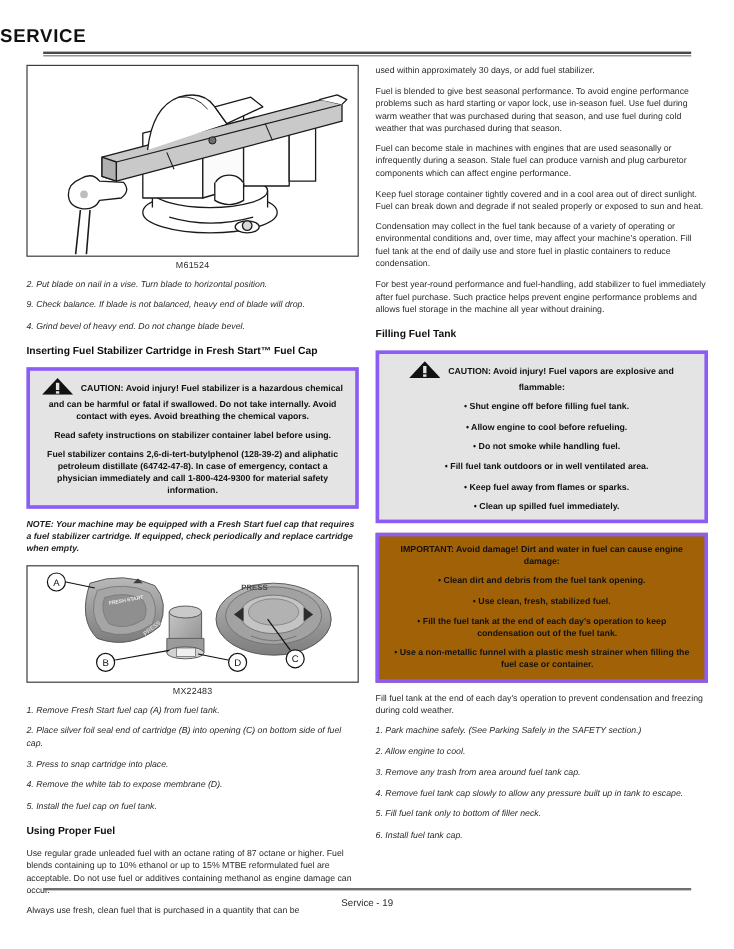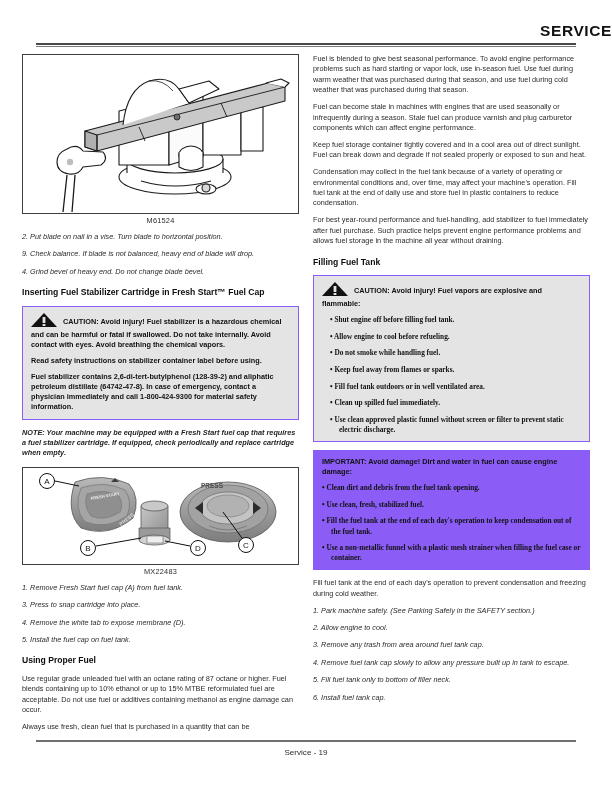--- a/index.html
+++ b/index.html
@@ -18,21 +18,21 @@
   .page {
     position: absolute;
     inset: 0;
   }
 
   
   .page-header {
     position: absolute;
     left: 0; right: 0;
     top: 22px;
-    text-align: right;
+    text-align: left;
   }
   .page-header .title {
     font-size: 15.5px;
     font-weight: bold;
     letter-spacing: 0.6px;
     color: #111;
   }
   .header-rule {
     position: absolute;
     left: 36px; right: 36px;
@@ -102,41 +102,41 @@
     font-size: 7.4px;
     text-align: center;
     margin-top: 2px;
     margin-bottom: 7px;
     color: #2b2b2b;
     letter-spacing: 0.2px;
   }
 
   
   .box {
-    border: 1px solid #8b5cf6;
+    border: 3px solid #8b5cf6;
     padding: 6px 8px 6px 8px;
     margin: 0 0 8px 0;
     box-sizing: border-box;
+    text-align: center;
   }
   .box-caution { background: #e4e4e4; }
-  .box-important { background: #8b5cf6; }
+  .box-important { background: #a16207; }
 
   .box p {
     font-size: 7.3px;
     line-height: 10.1px;
     font-weight: bold;
     margin: 0 0 6px 0;
     color: #111;
   }
   .box p:last-child { margin-bottom: 0; }
   .box .bullet {
     padding-left: 9px;
     text-indent: -9px;
     margin-bottom: 6.5px;
-    font-family: Liberation Serif, serif;
   }
   .box .bullet.indent {
     padding-left: 17px;
     text-indent: -9px;
   }
   .warn-head {
     position: relative;
     min-height: 13px;
     padding-left: 0;
   }
@@ -310,31 +310,33 @@
             <circle cx="223" cy="77" r="7.5" fill="#fff" stroke="#111" stroke-width="1"></circle>
             <text x="223" y="80" text-anchor="middle" font-family="Liberation Sans, sans-serif" font-size="8" fill="#111">C</text>
             <path d="M219 70 L200 44" stroke="#111" stroke-width="1" fill="none"></path>
           </g>
         </svg>
       </div>
       <div class="figure-code">MX22483</div>
     </div>
 
     <p class="step">1. Remove Fresh Start fuel cap (A) from fuel tank.</p>
+    <p class="step">2. Place silver foil seal end of cartridge (B) into opening (C) on bottom side of fuel cap.</p>
     <p class="step">3. Press to snap cartridge into place.</p>
     <p class="step">4. Remove the white tab to expose membrane (D).</p>
     <p class="step">5. Install the fuel cap on fuel tank.</p>
 
     <h2 class="section">Using Proper Fuel</h2>
     <p class="body">Use regular grade unleaded fuel with an octane rating of 87 octane or higher. Fuel blends containing up to 10% ethanol or up to 15% MTBE reformulated fuel are acceptable. Do not use fuel or additives containing methanol as engine damage can occur.</p>
     <p class="body">Always use fresh, clean fuel that is purchased in a quantity that can be</p>
   </div>
 
   <div class="col col-right">
 
+    <p class="body">used within approximately 30 days, or add fuel stabilizer.</p>
     <p class="body">Fuel is blended to give best seasonal performance. To avoid engine performance problems such as hard starting or vapor lock, use in-season fuel. Use fuel during warm weather that was purchased during that season, and use fuel during cold weather that was purchased during that season.</p>
     <p class="body">Fuel can become stale in machines with engines that are used seasonally or infrequently during a season. Stale fuel can produce varnish and plug carburetor components which can affect engine performance.</p>
     <p class="body">Keep fuel storage container tightly covered and in a cool area out of direct sunlight. Fuel can break down and degrade if not sealed properly or exposed to sun and heat.</p>
     <p class="body">Condensation may collect in the fuel tank because of a variety of operating or environmental conditions and, over time, may affect your machine's operation. Fill fuel tank at the end of daily use and store fuel in plastic containers to reduce condensation.</p>
     <p class="body">For best year-round performance and fuel-handling, add stabilizer to fuel immediately after fuel purchase. Such practice helps prevent engine performance problems and allows fuel storage in the machine all year without draining.</p>
 
     <h2 class="section">Filling Fuel Tank</h2>
 
     <div class="box box-caution">
       <p class="warn-head">
@@ -342,24 +344,23 @@
           <svg width="26" height="14" viewBox="0 0 26 14">
             <polygon points="13,0 26,14 0,14" fill="#111111"></polygon>
             <rect x="11.6" y="4" width="2.8" height="6" fill="#e4e4e4"></rect>
             <rect x="11.6" y="11" width="2.8" height="2" fill="#e4e4e4"></rect>
           </svg>
         </span><span><span>CAUTION:</span><span>  Avoid injury!  Fuel vapors are explosive and flammable:</span></span>
       </p>
       <p class="bullet indent">• Shut engine off before filling fuel tank.</p>
       <p class="bullet indent">• Allow engine to cool before refueling.</p>
       <p class="bullet indent">• Do not smoke while handling fuel.</p>
+      <p class="bullet indent">• Fill fuel tank outdoors or in well ventilated area.</p>
       <p class="bullet indent">• Keep fuel away from flames or sparks.</p>
-      <p class="bullet indent">• Fill fuel tank outdoors or in well ventilated area.</p>
       <p class="bullet indent">• Clean up spilled fuel immediately.</p>
-      <p class="bullet indent">• Use clean approved plastic funnel without screen or filter to prevent static electric discharge.</p>
     </div>
 
     <div class="box box-important">
       <p>IMPORTANT: Avoid damage!  Dirt and water in fuel can cause engine damage:</p>
       <p class="bullet">• Clean dirt and debris from the fuel tank opening.</p>
       <p class="bullet">• Use clean, fresh, stabilized fuel.</p>
       <p class="bullet">• Fill the fuel tank at the end of each day's operation to keep condensation out of the fuel tank.</p>
       <p class="bullet">• Use a non-metallic funnel with a plastic mesh strainer when filling the fuel case or container.</p>
     </div>
 

